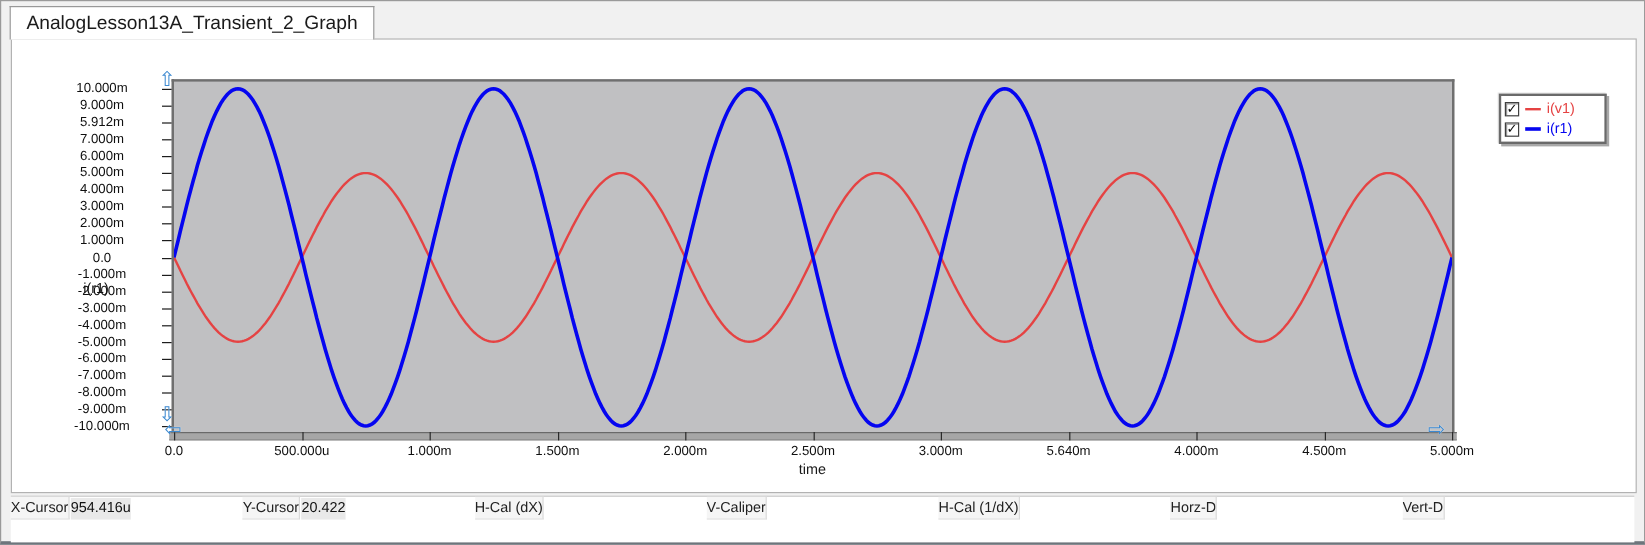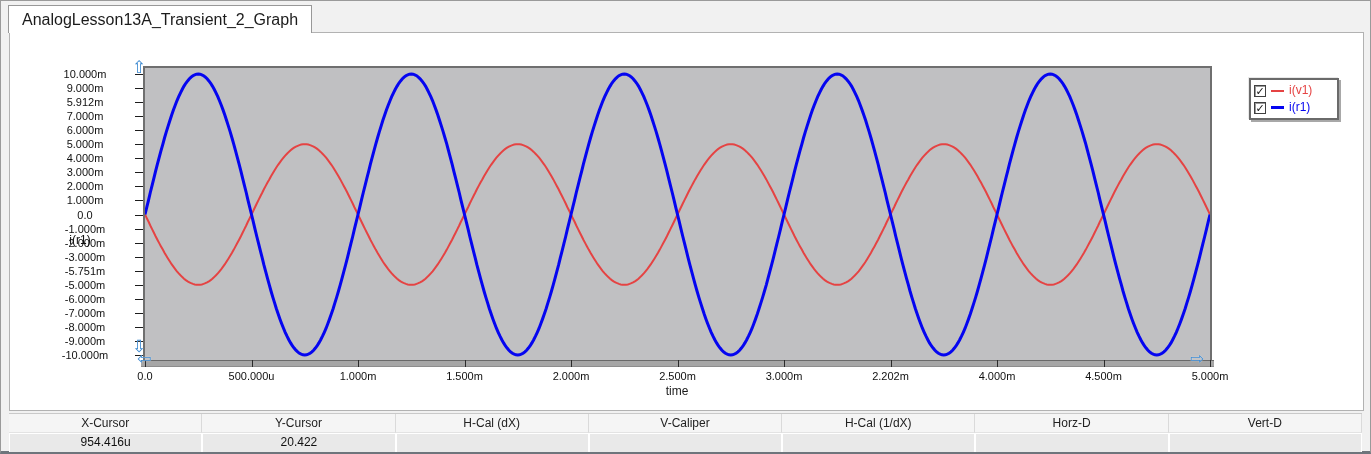--- a/index.html
+++ b/index.html
@@ -68,21 +68,21 @@
     font-size:11px; line-height:10px; text-align:center; color:#101010;
     cursor:pointer; flex:0 0 auto;
   }
   .legend-dash { width:13px; flex:0 0 auto; }
   .legend-label { font-size:12px; line-height:13px; }
   
   .status-bar {
     position:absolute; left:8px; right:8px; top:412px; height:39px;
     display:flex; background:#ffffff; border-top:1px solid #c9c9c9;
   }
-  .status-col { flex:1 1 0; display:flex; flex-direction:column; min-width:0; }
+  .status-col { flex:1 1 0; display:flex; flex-direction:row; min-width:0; }
   .status-head {
     height:19px; background:#f5f5f5; border-right:1px solid #dadada;
     border-bottom:1px solid #e3e3e3;
     font-size:12px; color:#222; text-align:center; line-height:19px;
     white-space:nowrap; overflow:hidden;
   }
   .status-val {
     height:18px; background:#e9e9e9; margin:1px 1px 0 1px;
     font-size:12px; color:#111; text-align:center; line-height:17px;
     white-space:nowrap; overflow:hidden;
@@ -132,21 +132,21 @@
         <div class="ytick-label" style="top:161.4px">1.000m</div>
         <div class="ytick-mark" style="top:181.5px"></div>
         <div class="ytick-label" style="top:175.5px">0.0</div>
         <div class="ytick-mark" style="top:195.6px"></div>
         <div class="ytick-label" style="top:189.6px">-1.000m</div>
         <div class="ytick-mark" style="top:209.6px"></div>
         <div class="ytick-label" style="top:203.6px">-2.000m</div>
         <div class="ytick-mark" style="top:223.7px"></div>
         <div class="ytick-label" style="top:217.7px">-3.000m</div>
         <div class="ytick-mark" style="top:237.7px"></div>
-        <div class="ytick-label" style="top:231.7px">-5.751m</div>
+        <div class="ytick-label" style="top:231.7px">-4.000m</div>
         <div class="ytick-mark" style="top:251.8px"></div>
         <div class="ytick-label" style="top:245.8px">-5.000m</div>
         <div class="ytick-mark" style="top:265.8px"></div>
         <div class="ytick-label" style="top:259.8px">-6.000m</div>
         <div class="ytick-mark" style="top:279.9px"></div>
         <div class="ytick-label" style="top:273.9px">-7.000m</div>
         <div class="ytick-mark" style="top:293.9px"></div>
         <div class="ytick-label" style="top:287.9px">-8.000m</div>
         <div class="ytick-mark" style="top:307.9px"></div>
         <div class="ytick-label" style="top:301.9px">-9.000m</div>
@@ -162,21 +162,21 @@
         <div class="xtick-label" style="left:306.0px">1.000m</div>
         <div class="xtick-mark" style="left:454.5px"></div>
         <div class="xtick-label" style="left:412.5px">1.500m</div>
         <div class="xtick-mark" style="left:561.0px"></div>
         <div class="xtick-label" style="left:519.0px">2.000m</div>
         <div class="xtick-mark" style="left:667.5px"></div>
         <div class="xtick-label" style="left:625.5px">2.500m</div>
         <div class="xtick-mark" style="left:774.0px"></div>
         <div class="xtick-label" style="left:732.0px">3.000m</div>
         <div class="xtick-mark" style="left:880.5px"></div>
-        <div class="xtick-label" style="left:838.5px">2.202m</div>
+        <div class="xtick-label" style="left:838.5px">5.640m</div>
         <div class="xtick-mark" style="left:987.0px"></div>
         <div class="xtick-label" style="left:945.0px">4.000m</div>
         <div class="xtick-mark" style="left:1093.5px"></div>
         <div class="xtick-label" style="left:1051.5px">4.500m</div>
         <div class="xtick-mark" style="left:1200.0px"></div>
         <div class="xtick-label" style="left:1158.0px">5.000m</div>
       </div>
 
     <div class="time-label">time</div>
 

